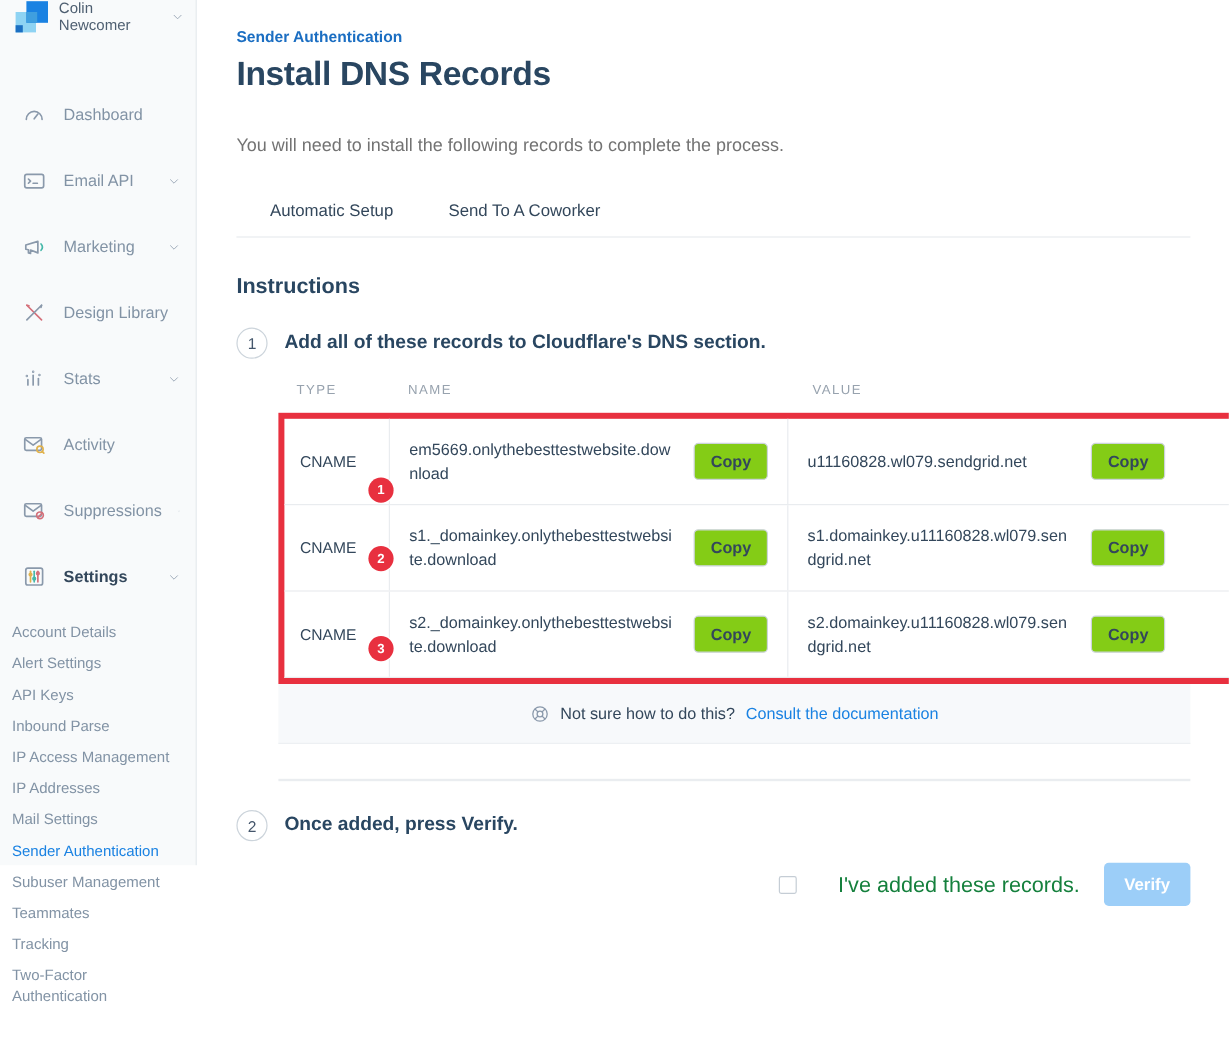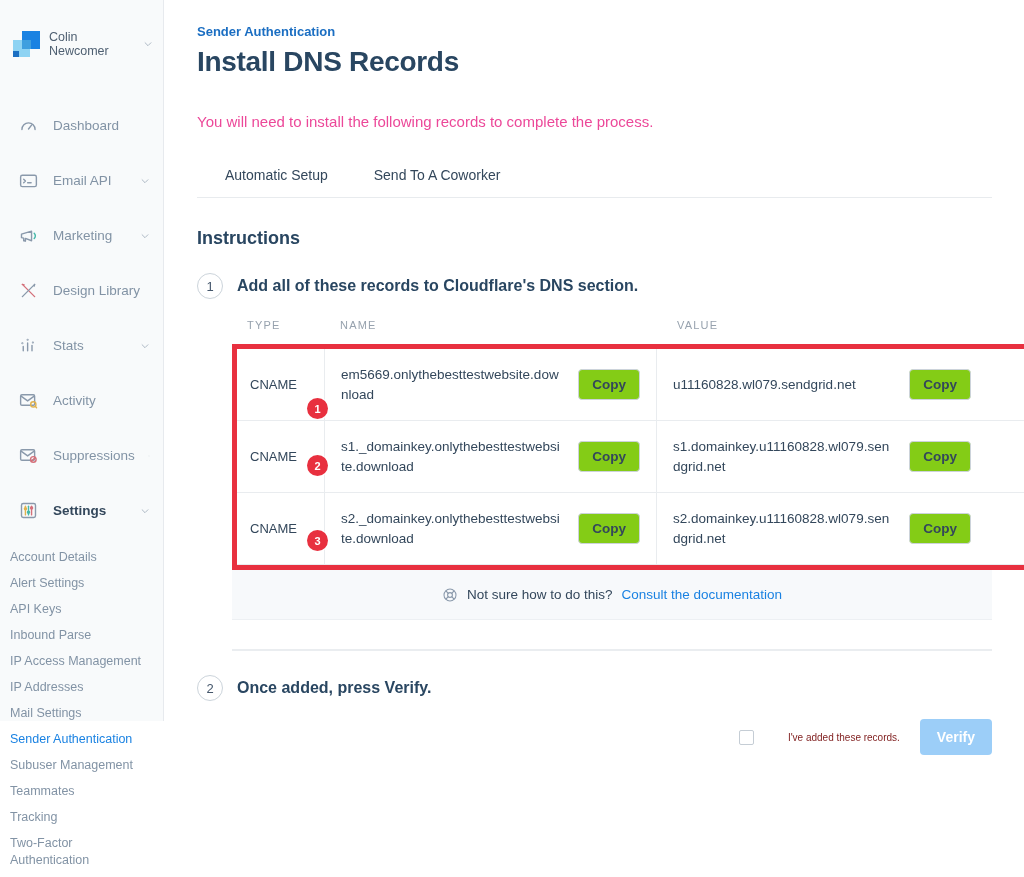--- a/index.html
+++ b/index.html
@@ -5,21 +5,21 @@
   * { box-sizing: border-box; margin: 0; padding: 0; }
   html,body { width:1024px; height:877px; overflow:hidden; }
   body {
     font-family: "Liberation Sans", "DejaVu Sans", sans-serif;
     background:#ffffff; color:#294661; display:flex;
   }
   
   .sidebar {
     width:164px; min-width:164px; height:721px;
     background:#f8fafb; border-right:1px solid #e7eaee;
-    padding-top:30px; position:relative;
+    position:relative;
   }
   .account {
     display:flex; align-items:center; gap:9px;
     padding:0 10px 0 13px; cursor:pointer;
   }
   .logo { position:relative; width:27px; height:27px; flex:none; }
   .logo .sq { position:absolute; }
   .logo .sq.light { left:0; top:9px; width:17px; height:17px; background:#8ed3f3; }
   .logo .sq.dark  { left:9px; top:0; width:18px; height:18px; background:#1a82e2; }
   .logo .sq.mid   { left:9px; top:9px; width:9px; height:9px; background:#3f9fdf; }
@@ -41,21 +41,21 @@
     padding:4.5px 8px 4.5px 0; cursor:pointer; max-width:142px;
   }
   .sub-item.active { color:#1a82e2; }
   
   .main { padding:22px 0 0 33px; width:860px; }
   .breadcrumb {
     font-size:13px; font-weight:bold; color:#1b6ec2;
     text-decoration:none; display:inline-block; cursor:pointer;
   }
   h1 { font-size:28px; color:#294661; margin-top:6px; letter-spacing:-0.3px; }
-  .description { margin-top:35px; font-size:15px; color:#ec4899; }
+  .description { margin-top:35px; font-size:15px; color:#737373; }
   .tabs { margin-top:23px; display:flex; border-bottom:1px solid #e8ebee; width:795px; padding-left:5px; }
   .tab {
     padding:14px 23px; font-size:14px; color:#33475b;
     cursor:pointer; position:relative;
   }
   .tab.active { color:#1a82e2; }
   .tab.active::after {
     content:""; position:absolute; left:0; right:0; bottom:-1px;
     height:3px; background:#1a82e2;
   }
@@ -118,21 +118,21 @@
   .divider { margin:29px 0 0 35px; width:760px; border-top:2px solid #eaedf0; }
   
   .verify-row {
     margin-top:18px; width:795px; display:flex; align-items:center;
     justify-content:flex-end; gap:12px;
   }
   .checkbox {
     width:15px; height:15px; border:1px solid #c5cdd5; border-radius:2px;
     background:#fff; cursor:pointer; flex:none;
   }
-  .checkbox-label { font-size:10px; color:#7f1d1d;margin-left:22px; }
+  .checkbox-label { font-size:18px; color:#15803d;margin-left:22px; }
   .verify-btn {
     background:#9ccef8; color:#fff; font-weight:bold; font-size:14px;
     border:none; border-radius:4px; padding:10px 17px; margin-left:8px;
     cursor:pointer; font-family:inherit;
   }
   svg.icon { stroke:#8a99ab; fill:none; stroke-width:1.6; stroke-linecap:round; stroke-linejoin:round; }
 </style>
 </head>
 <body>
 

